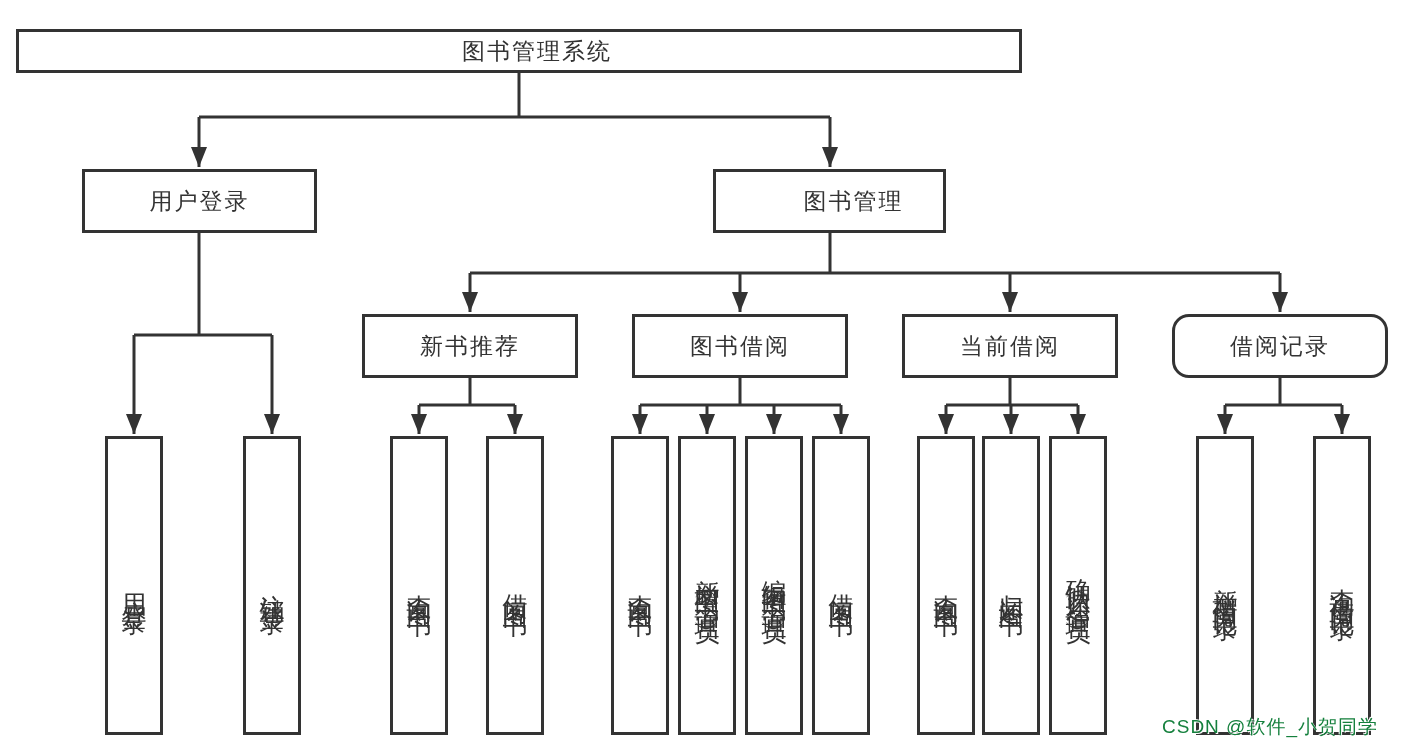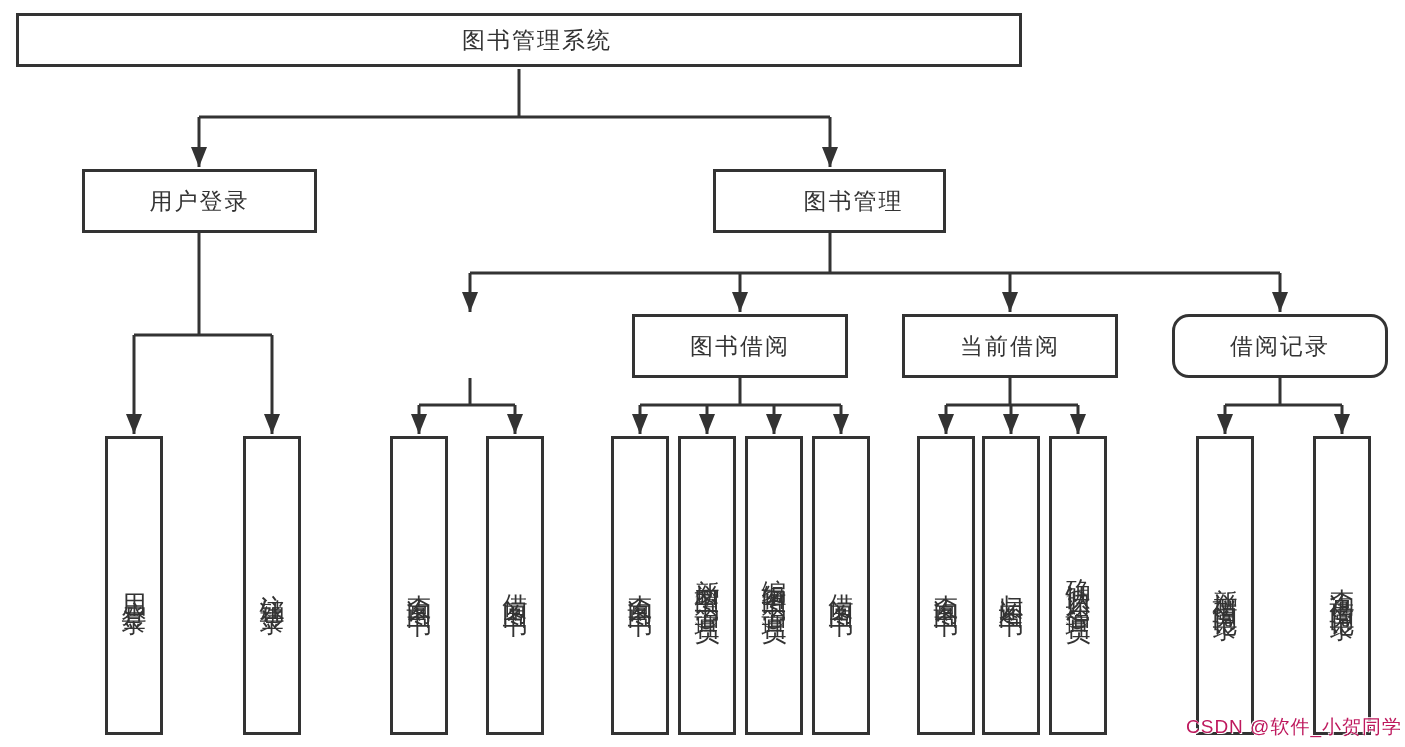--- a/index.html
+++ b/index.html
@@ -37,25 +37,25 @@
     writing-mode: vertical-rl;
     text-orientation: mixed;
     font-size: 25px;
     letter-spacing: 6px;
     line-height: 1;
     color: #333333;
     white-space: nowrap;
   }
   .watermark {
     position: absolute;
-    left: 1186px;
+    left: 1162px;
     top: 714px;
     font-size: 19px;
     letter-spacing: 1px;
-    color: #be185d;
+    color: #15803d;
     text-shadow: 1px 1px 0 #ffffff, -1px -1px 0 #ffffff;
     white-space: nowrap;
   }
 </style>
 </head>
 <body>
 
 <div class="stage">
 
   <svg class="wires" width="1405" height="747" viewBox="0 0 1405 747" xmlns="http://www.w3.org/2000/svg">
@@ -94,31 +94,34 @@
       <line x1="946" y1="405" x2="946" y2="434" marker-end="url(#ah)"></line>
       <line x1="1011" y1="405" x2="1011" y2="434" marker-end="url(#ah)"></line>
       <line x1="1078" y1="405" x2="1078" y2="434" marker-end="url(#ah)"></line>
 
       <path d="M1280,378 V405 M1225,405 H1342"></path>
       <line x1="1225" y1="405" x2="1225" y2="434" marker-end="url(#ah)"></line>
       <line x1="1342" y1="405" x2="1342" y2="434" marker-end="url(#ah)"></line>
     </g>
   </svg>
 
-  <div class="box" style="left:16px; top:13px; width:1006px; height:54px;padding-left:36px;">
+  <div class="box" style="left:16px; top:29px; width:1006px; height:44px;padding-left:36px;">
     <span class="hlabel">图书管理系统</span>
   </div>
 
   <div class="box" style="left:82px; top:169px; width:235px; height:64px;">
     <span class="hlabel">用户登录</span>
   </div>
   <div class="box" style="left:713px; top:169px; width:233px; height:64px;padding-left:48px;">
     <span class="hlabel">图书管理</span>
   </div>
 
+  <div class="box" style="left:362px; top:314px; width:216px; height:64px;">
+    <span class="hlabel">新书推荐</span>
+  </div>
   <div class="box" style="left:902px; top:314px; width:216px; height:64px;">
     <span class="hlabel">当前借阅</span>
   </div>
   <div class="box" style="left:632px; top:314px; width:216px; height:64px;">
     <span class="hlabel">图书借阅</span>
   </div>
   <div class="box" style="left:1172px; top:314px; width:216px; height:64px;border-radius:17px;">
     <span class="hlabel">借阅记录</span>
   </div>
 

